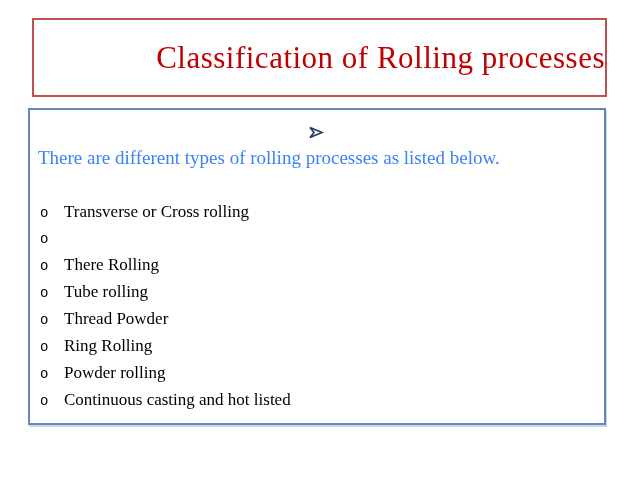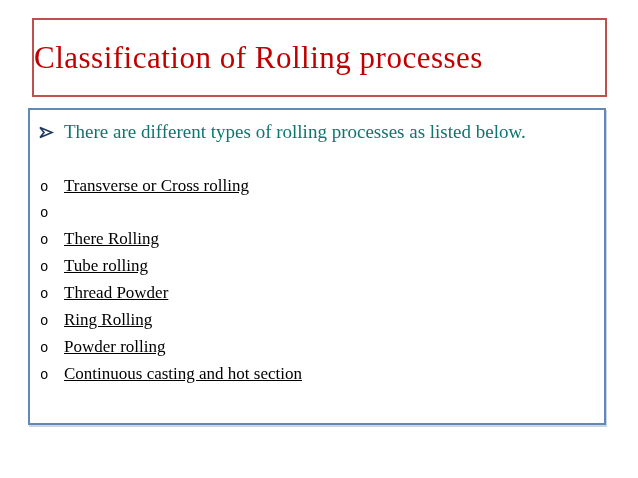--- a/index.html
+++ b/index.html
@@ -22,21 +22,21 @@
   .title-box {
     position: absolute;
     left: 32px;
     top: 18px;
     width: 575px;
     height: 79px;
     box-sizing: border-box;
     border: 2px solid #C0504D;
     display: flex;
     align-items: center;
-    justify-content: flex-start;
+    justify-content: flex-end;
   }
   .title-text {
     color: #C00000;
     font-size: 31px;
     letter-spacing: 0.5px;
     white-space: nowrap;
   }
   .content-box {
     position: absolute;
     left: 28px;
@@ -46,22 +46,23 @@
     box-sizing: border-box;
     border: 2px solid #6188B8;
     box-shadow: 1px 2px 0 rgba(137, 165, 201, 0.45);
     background: #ffffff;
   }
   .intro-line {
     display: flex;
     align-items: baseline;
     margin: 9px 10px 0 8px;
     line-height: 26px;
-    color: #0f766e;
+    color: #3b82f6;
     font-size: 19px;
+    flex-direction: column;
   }
   .intro-arrow {
     flex: 0 0 26px;
     display: flex;
     align-items: center;
     align-self: center;
   }
   .intro-text {
     white-space: nowrap;
   }
@@ -78,21 +79,20 @@
     font-size: 17px;
   }
   .o-bullet {
     flex: 0 0 24px;
     font-family: "Liberation Mono", monospace;
     font-size: 14px;
     color: #000000;
   }
   .li-text {
     white-space: nowrap;
-    text-decoration: underline;
   }
 </style>
 </head>
 <body>
 
 <div class="slide">
 
   <div class="title-box">
     <div class="title-text">Classification of Rolling processes</div>
   </div>
@@ -131,19 +131,19 @@
       <li>
         <span class="o-bullet">o</span>
         <span class="li-text">Ring Rolling</span>
       </li>
       <li>
         <span class="o-bullet">o</span>
         <span class="li-text">Powder rolling</span>
       </li>
       <li>
         <span class="o-bullet">o</span>
-        <span class="li-text">Continuous casting and hot section</span>
+        <span class="li-text">Continuous casting and hot listed</span>
       </li>
     </ul>
 
   </div>
 
 </div>
 
 </body></html>

